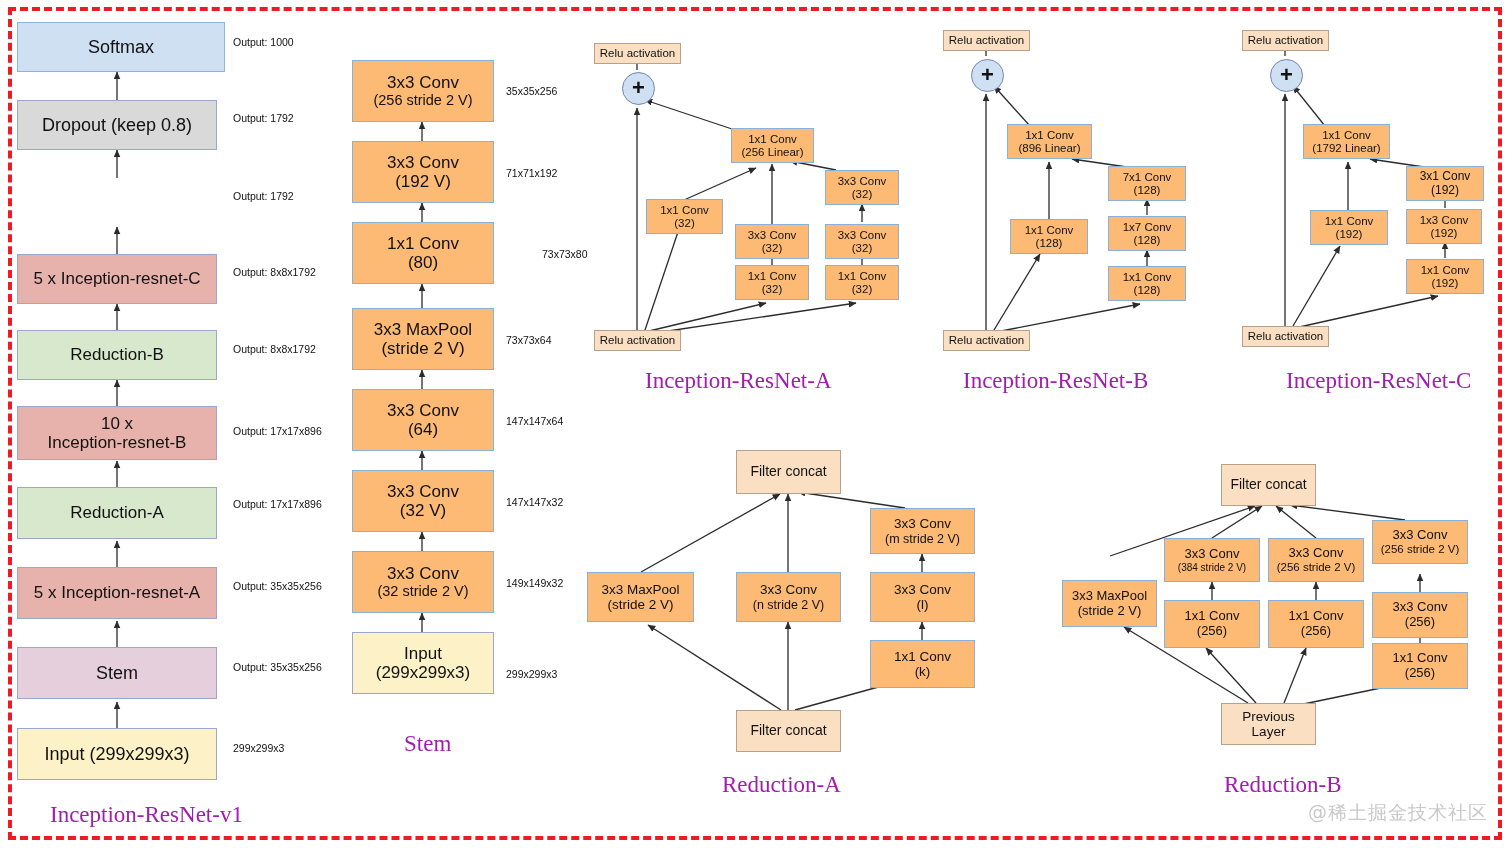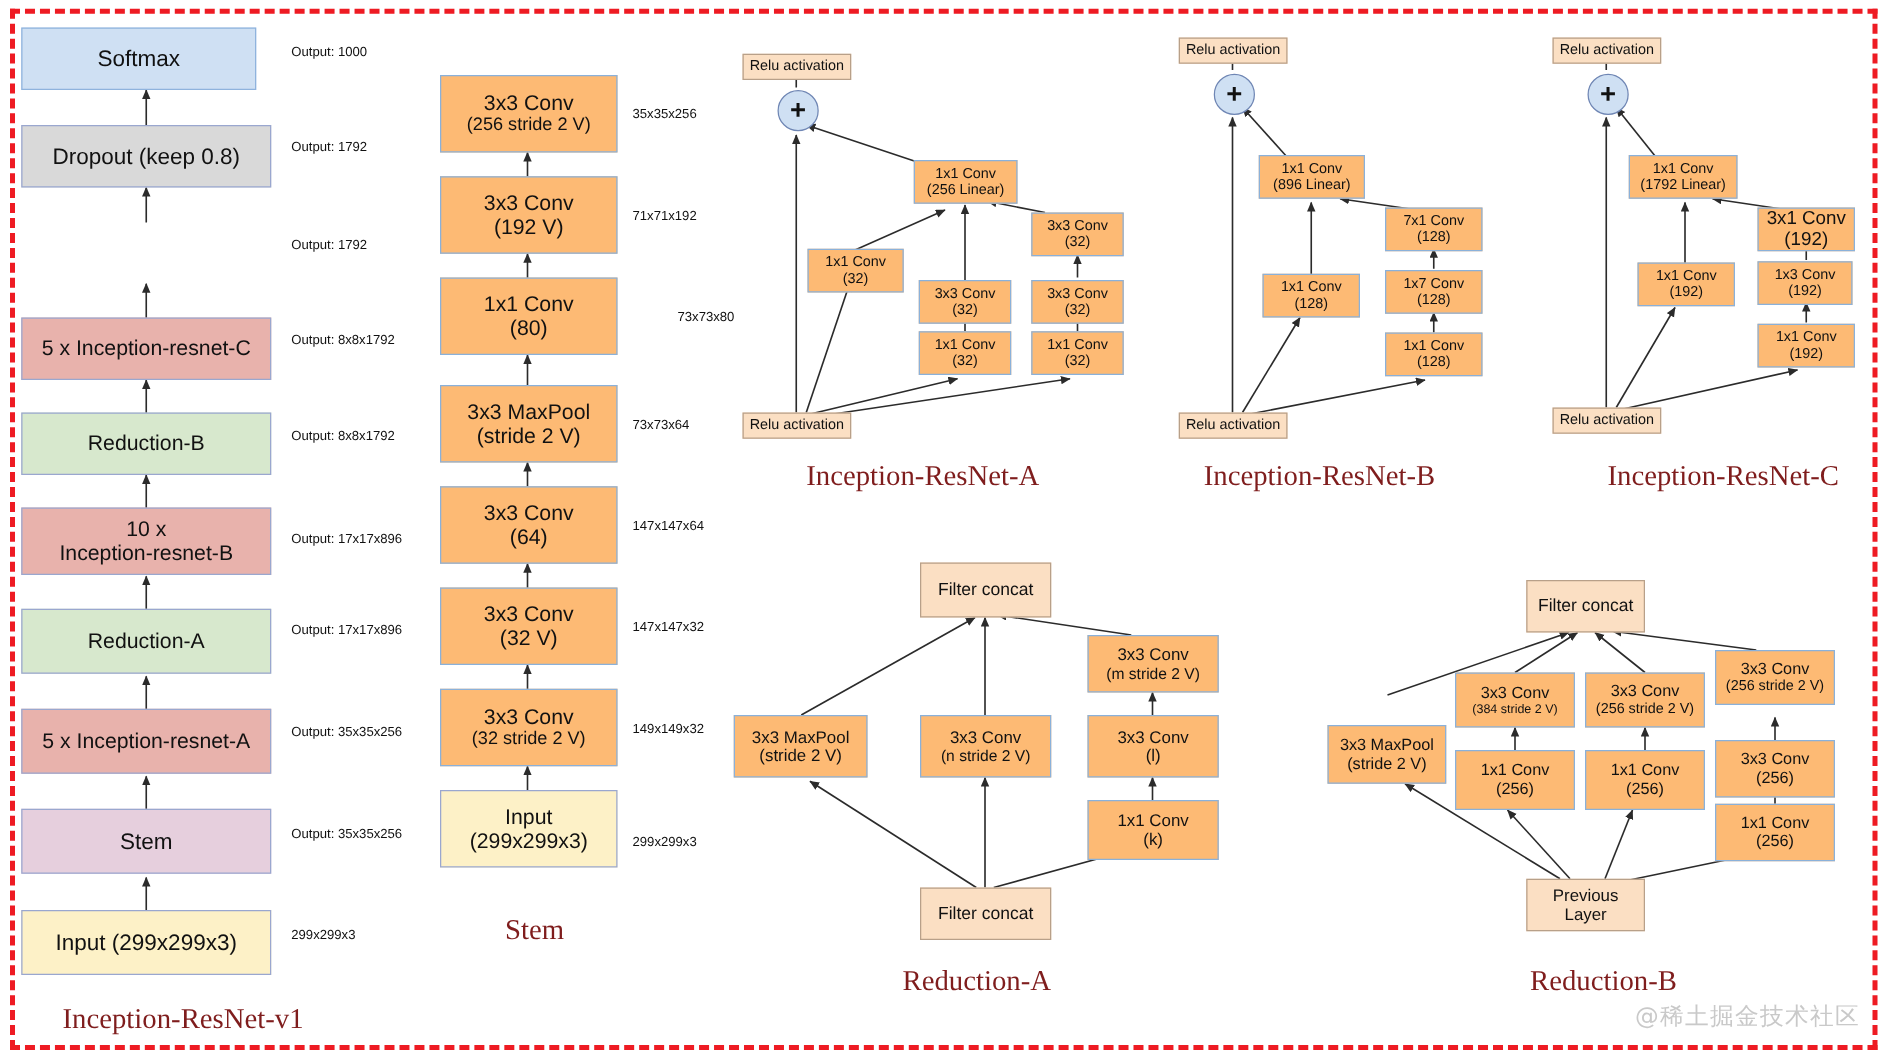--- a/index.html
+++ b/index.html
@@ -24,21 +24,21 @@
   .c-blue   {background:#cfe0f3;border-color:#8fb3dd;}
   .c-blue2  {background:#fdba74;border-color:#8ab1da;}
   .c-gray   {background:#d9d9d9;border-color:#9aa7cf;}
   .c-yellow {background:#fdf1c7;border-color:#9aa7cf;}
   .c-red    {background:#e8b2ac;border-color:#9aa7cf;}
   .c-green  {background:#d7e8cd;border-color:#9aa7cf;}
   .c-pink   {background:#e6cfdd;border-color:#9aa7cf;}
   .c-peach  {background:#fbdfc3;border-color:#b8a089;}
 
   .outlbl{position:absolute;font-size:10.5px;color:#111;white-space:nowrap;}
-  .sectitle{position:absolute;font-family:"Liberation Serif",serif;font-size:23px;color:#7f1d1d;white-space:nowrap;}
+  .sectitle{position:absolute;font-family:"Liberation Serif",serif;font-size:23px;color:#a21caf;white-space:nowrap;}
 
   .plusnode{
     position:absolute;width:31px;height:31px;border-radius:50%;
     background:#cfe0f3;border:1px solid #6f86b4;
     display:flex;align-items:center;justify-content:center;
     font-size:22px;font-weight:bold;color:#111;line-height:1;
   }
   .plusnode span{transform:translateY(-1px);}
 
   svg.edges{position:absolute;left:0;top:0;width:1512px;height:848px;overflow:visible;pointer-events:none;}
@@ -129,21 +129,21 @@
       <line x1="1316" y1="600" x2="1316" y2="582"></line>
       <line x1="1420" y1="592" x2="1420" y2="574"></line>
       <line x1="1420" y1="643" x2="1420" y2="625"></line>
       <line x1="1248" y1="703" x2="1124" y2="627"></line>
       <line x1="1256" y1="703" x2="1206" y2="648"></line>
       <line x1="1284" y1="703" x2="1306" y2="648"></line>
       <line x1="1294" y1="706" x2="1400" y2="684"></line>
     </g>
   </svg>
 
-  <div class="node c-blue" style="left:17px;top:22px;width:188px;height:50px;font-size:18px;">
+  <div class="node c-blue" style="left:17px;top:22px;width:208px;height:50px;font-size:18px;">
     <span class="l1">Softmax</span>
   </div>
   <div class="outlbl" style="left:233px;top:36px;">Output: 1000</div>
 
   <div class="node c-gray" style="left:17px;top:100px;width:200px;height:50px;font-size:18px;">
     <span class="l1">Dropout (keep 0.8)</span>
   </div>
   <div class="outlbl" style="left:233px;top:112px;">Output: 1792</div>
 
   <div class="outlbl" style="left:233px;top:190px;">Output: 1792</div>
@@ -313,21 +313,21 @@
     <span>+</span>
   </div>
   <div class="node c-blue2" style="left:1303px;top:124px;width:87px;height:35px;font-size:11.5px;">
     <span class="l1">1x1 Conv</span>
     <span class="l2">(1792 Linear)</span>
   </div>
   <div class="node c-blue2" style="left:1310px;top:210px;width:78px;height:35px;font-size:11.5px;">
     <span class="l1">1x1 Conv</span>
     <span class="l2">(192)</span>
   </div>
-  <div class="node c-blue2" style="left:1406px;top:166px;width:78px;height:35px;font-size:15px;">
+  <div class="node c-blue2" style="left:1406px;top:166px;width:78px;height:35px;font-size:12px;">
     <span class="l1">3x1 Conv</span>
     <span class="l2">(192)</span>
   </div>
   <div class="node c-blue2" style="left:1406px;top:209px;width:76px;height:35px;font-size:11.5px;text-align:center;">
     <span class="l1">1x3 Conv</span>
     <span class="l2">(192)</span>
   </div>
   <div class="node c-blue2" style="left:1406px;top:259px;width:78px;height:35px;font-size:11.5px;">
     <span class="l1">1x1 Conv</span>
     <span class="l2">(192)</span>

